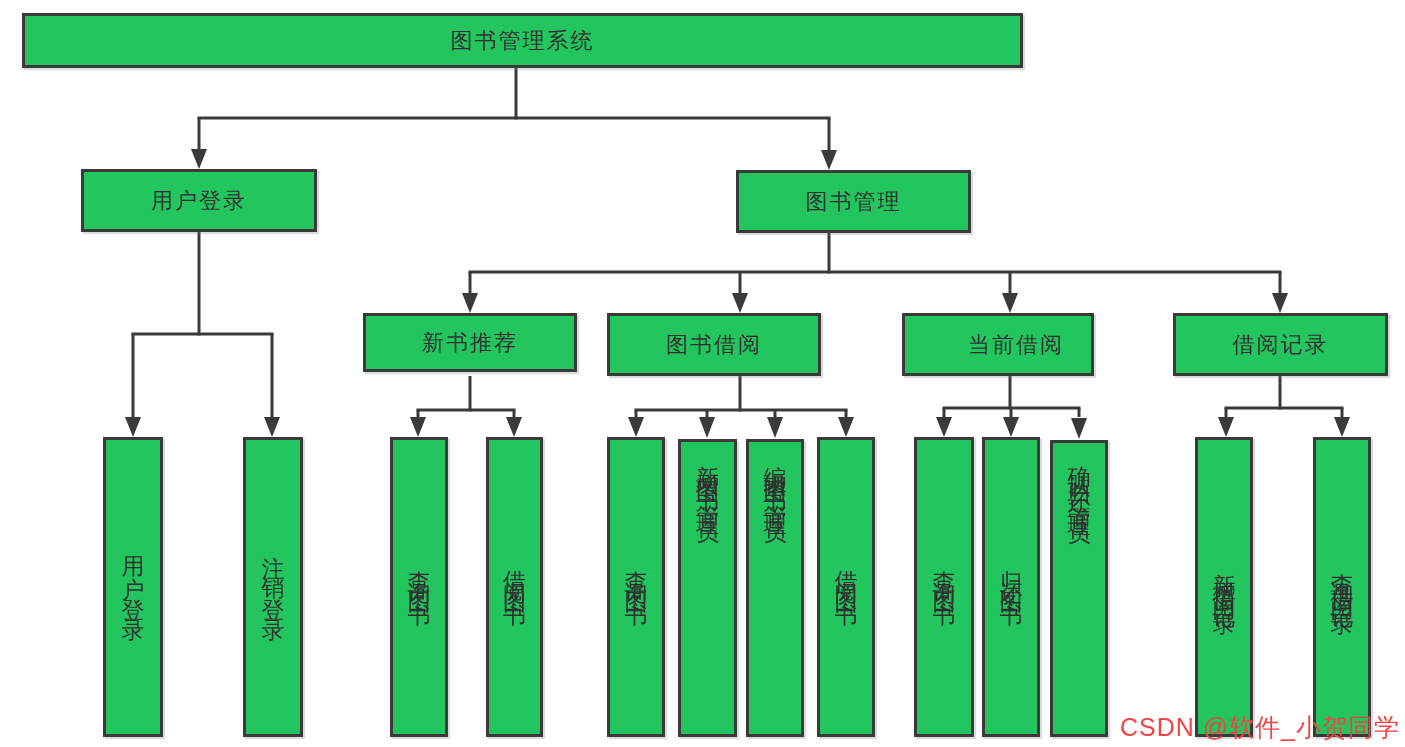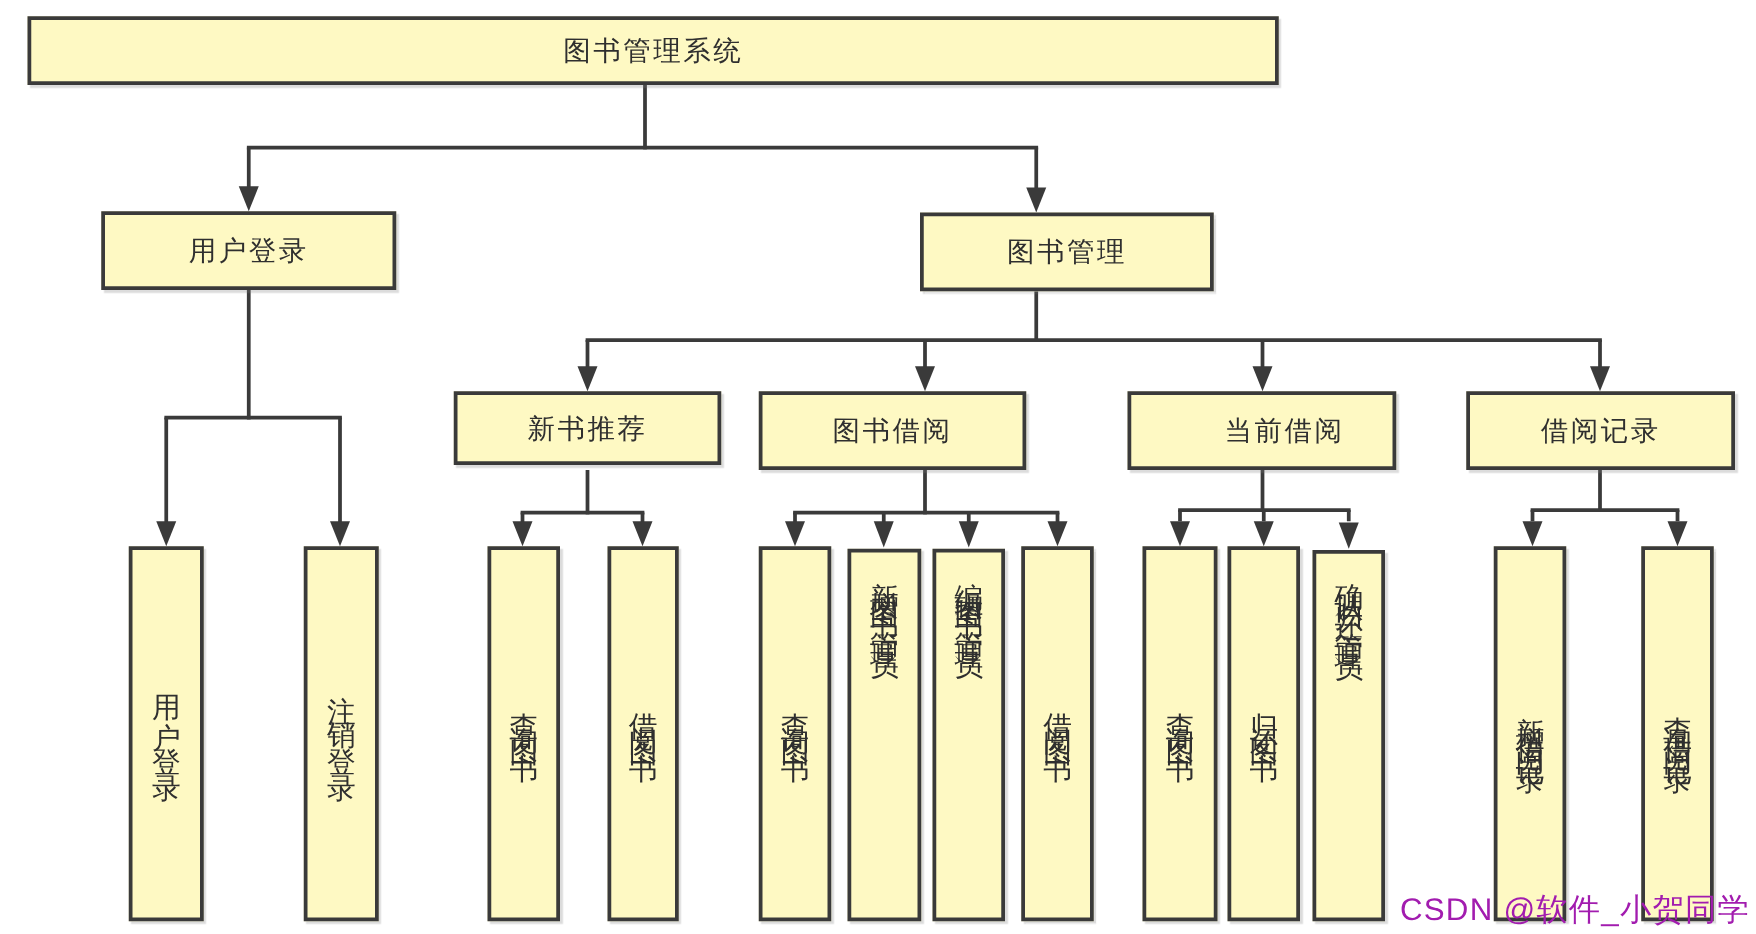--- a/index.html
+++ b/index.html
@@ -3,58 +3,58 @@
 <meta charset="utf-8">
 <style>
   html,body{margin:0;padding:0;background:#ffffff;}
   body{
     width:1405px;height:747px;position:relative;overflow:hidden;
     font-family:"Liberation Sans", sans-serif;
   }
   .canvas{position:absolute;left:0;top:0;width:1405px;height:747px;}
   svg.connectors{position:absolute;left:0;top:0;z-index:1;}
   .node{
-    position:absolute;z-index:2;background:#fef9c3;
+    position:absolute;z-index:2;background:#22c55e;
     border:3px solid #3a3a3a;box-sizing:border-box;
     color:#2f2f2f;display:flex;align-items:center;justify-content:center;
     box-shadow:2px 2px 1px rgba(130,130,130,0.28);
   }
   .h{font-size:22px;letter-spacing:2px;white-space:nowrap;}
   .v{
     writing-mode:vertical-rl;text-orientation:mixed;
     font-size:23px;line-height:1;
   }
   .v.spread{letter-spacing:21px;padding-bottom:14px;}
   .v.s4{letter-spacing:11px;padding-bottom:26px;}
   .v.s6{letter-spacing:8px;padding-bottom:16px;}
   .v.topal{letter-spacing:8px;justify-content:flex-start;padding-top:5px;}
   
   .n-root{left:22px;top:13px;width:1001px;height:55px;}
   .n-user-login{left:81px;top:169px;width:236px;height:63px;}
   .n-book-mgmt{left:712px;top:170px;width:235px;height:63px;margin-left:24px;}
   .n-new-book{left:363px;top:313px;width:214px;height:59px;}
   .n-book-borrow{left:607px;top:313px;width:214px;height:63px;}
-  .n-cur-borrow{left:902px;top:313px;width:215px;height:63px;padding-left:36px;}
+  .n-cur-borrow{left:902px;top:313px;width:192px;height:63px;padding-left:36px;}
   .n-borrow-rec{left:1173px;top:313px;width:215px;height:63px;}
   .n-ul1{left:103px;top:437px;width:60px;height:300px;}
   .n-ul2{left:243px;top:437px;width:60px;height:300px;}
   .n-nb1{left:390px;top:437px;width:58px;height:300px;}
   .n-nb2{left:486px;top:437px;width:57px;height:300px;}
   .n-bb1{left:607px;top:437px;width:58px;height:300px;}
   .n-bb2{left:678px;top:439px;width:59px;height:298px;}
   .n-bb3{left:746px;top:439px;width:58px;height:298px;}
   .n-bb4{left:817px;top:437px;width:58px;height:300px;}
   .n-cb1{left:914px;top:437px;width:60px;height:300px;}
   .n-cb2{left:982px;top:437px;width:58px;height:300px;}
   .n-cb3{left:1050px;top:440px;width:58px;height:297px;}
   .n-br1{left:1195px;top:437px;width:58px;height:300px;}
   .n-br2{left:1313px;top:437px;width:58px;height:300px;}
   .watermark{
     position:absolute;right:5px;bottom:3px;z-index:3;
-    color:#a21caf;font-size:25px;letter-spacing:1px;white-space:nowrap;
+    color:#ef4444;font-size:25px;letter-spacing:1px;white-space:nowrap;
   }
 </style>
 </head>
 <body>
 
 <div class="canvas">
 
   <svg class="connectors" width="1405" height="747" viewBox="0 0 1405 747">
     <g stroke="#3a3a3a" stroke-width="3" fill="none">
 

